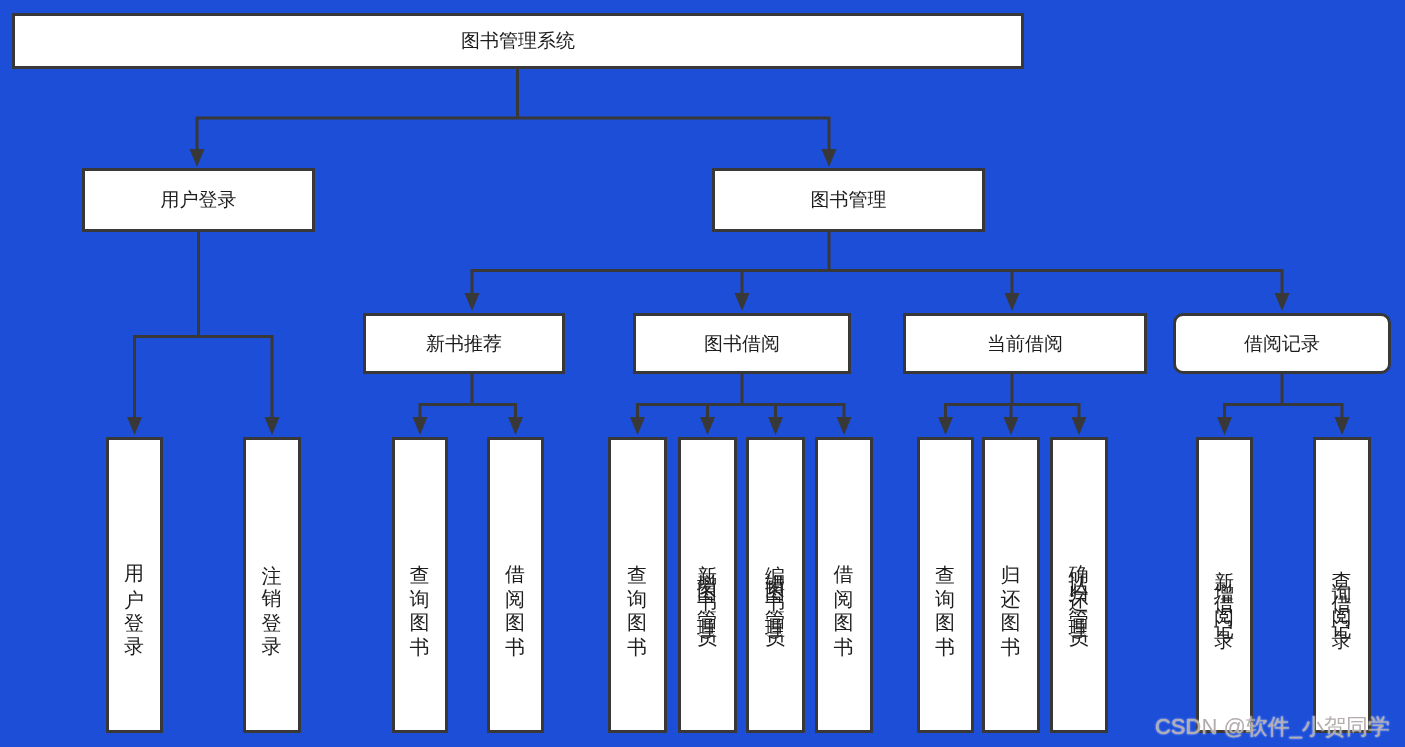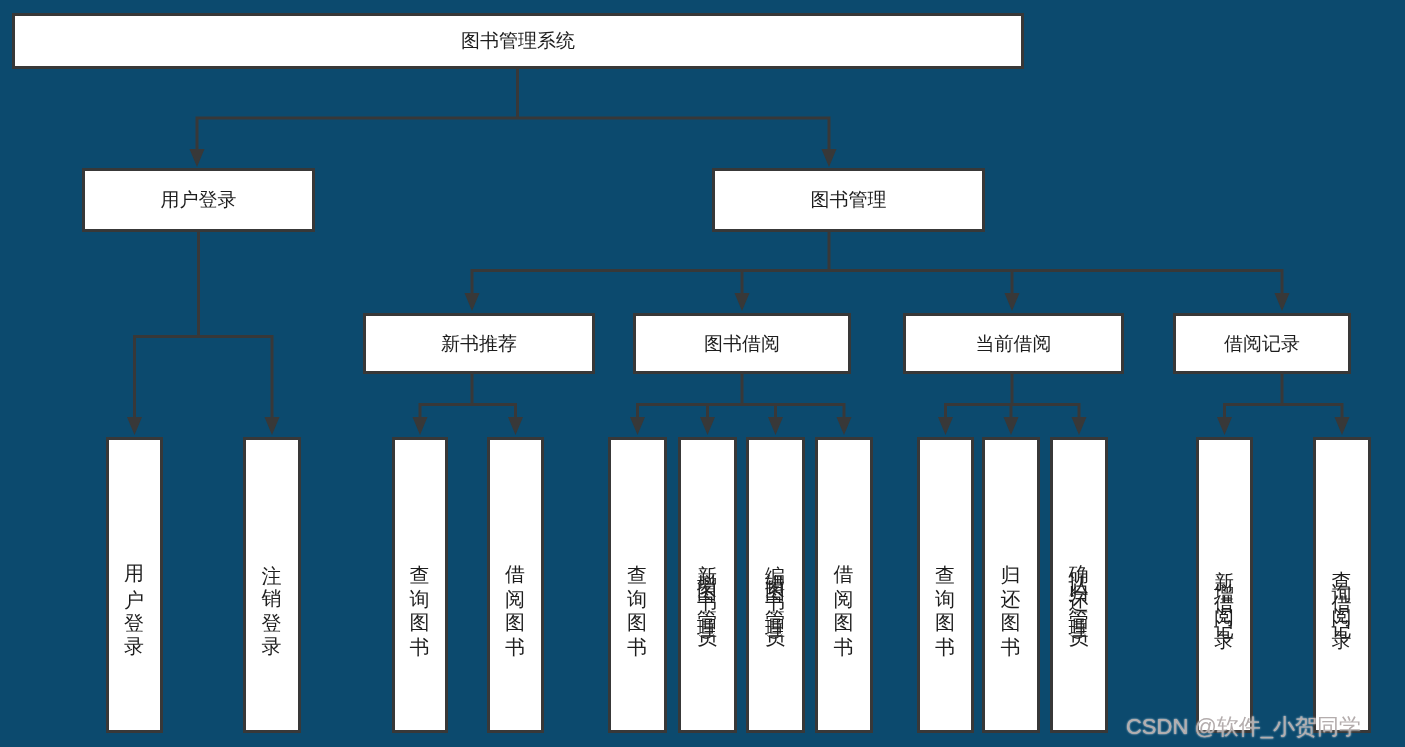--- a/index.html
+++ b/index.html
@@ -1,34 +1,34 @@
 <!DOCTYPE html>
 <html><head>
 <meta charset="utf-8">
 <style>
   html,body{margin:0;padding:0;background:#ffffff;}
   body{width:1405px;height:747px;position:relative;font-family:"Liberation Sans",sans-serif;}
-  .canvas{position:absolute;left:0;top:0;width:1405px;height:747px;background:#0c4a6e;overflow:hidden;}
+  .canvas{position:absolute;left:0;top:0;width:1405px;height:747px;background:#1d4ed8;overflow:hidden;}
   .wires{position:absolute;left:0;top:0;}
   .box{
     position:absolute;box-sizing:border-box;
     border:3px solid #383838;background:#ffffff;
     display:flex;align-items:center;justify-content:center;
     color:#1d1d1d;
   }
   .hlabel{font-size:19px;white-space:nowrap;}
   .vlabel{
     writing-mode:vertical-rl;text-orientation:mixed;
     font-size:20px;line-height:1;white-space:nowrap;
   }
   .ls4{letter-spacing:24px;margin-bottom:-24px;}
   .ls6{letter-spacing:12px;margin-bottom:-12px;}
   .ls9{letter-spacing:9px;margin-bottom:-9px;}
   .watermark{
-    position:absolute;left:1103px;top:712px;width:258px;
+    position:absolute;left:1132px;top:712px;width:258px;
     text-align:right;font-size:22px;color:#b4adad;
     text-shadow:0 0 2px #ffffff;white-space:nowrap;z-index:5;
   }
 </style>
 </head>
 <body>
 
 <div class="canvas">
 
   <svg class="wires" width="1405" height="747" viewBox="0 0 1405 747">
@@ -68,30 +68,30 @@
     <span class="hlabel">图书管理系统</span>
   </div>
 
   <div class="box" style="left:82px;top:168px;width:233px;height:64px;">
     <span class="hlabel">用户登录</span>
   </div>
   <div class="box" style="left:712px;top:168px;width:273px;height:64px;">
     <span class="hlabel">图书管理</span>
   </div>
 
-  <div class="box" style="left:363px;top:313px;width:232px;height:61px;">
+  <div class="box" style="left:363px;top:313px;width:202px;height:61px;">
     <span class="hlabel">新书推荐</span>
   </div>
   <div class="box" style="left:633px;top:313px;width:218px;height:61px;font-family:Liberation Serif, serif;">
     <span class="hlabel">图书借阅</span>
   </div>
-  <div class="box" style="left:903px;top:313px;width:221px;height:61px;">
+  <div class="box" style="left:903px;top:313px;width:244px;height:61px;">
     <span class="hlabel">当前借阅</span>
   </div>
-  <div class="box" style="left:1173px;top:313px;width:178px;height:61px;">
+  <div class="box" style="left:1173px;top:313px;width:218px;height:61px;border-radius:10px;">
     <span class="hlabel">借阅记录</span>
   </div>
 
   <div class="box" style="left:106px;top:437px;width:57px;height:296px;">
     <span class="vlabel ls4">用户登录</span>
   </div>
   <div class="box" style="left:243px;top:437px;width:58px;height:296px;">
     <span class="vlabel ls4">注销登录</span>
   </div>
 

